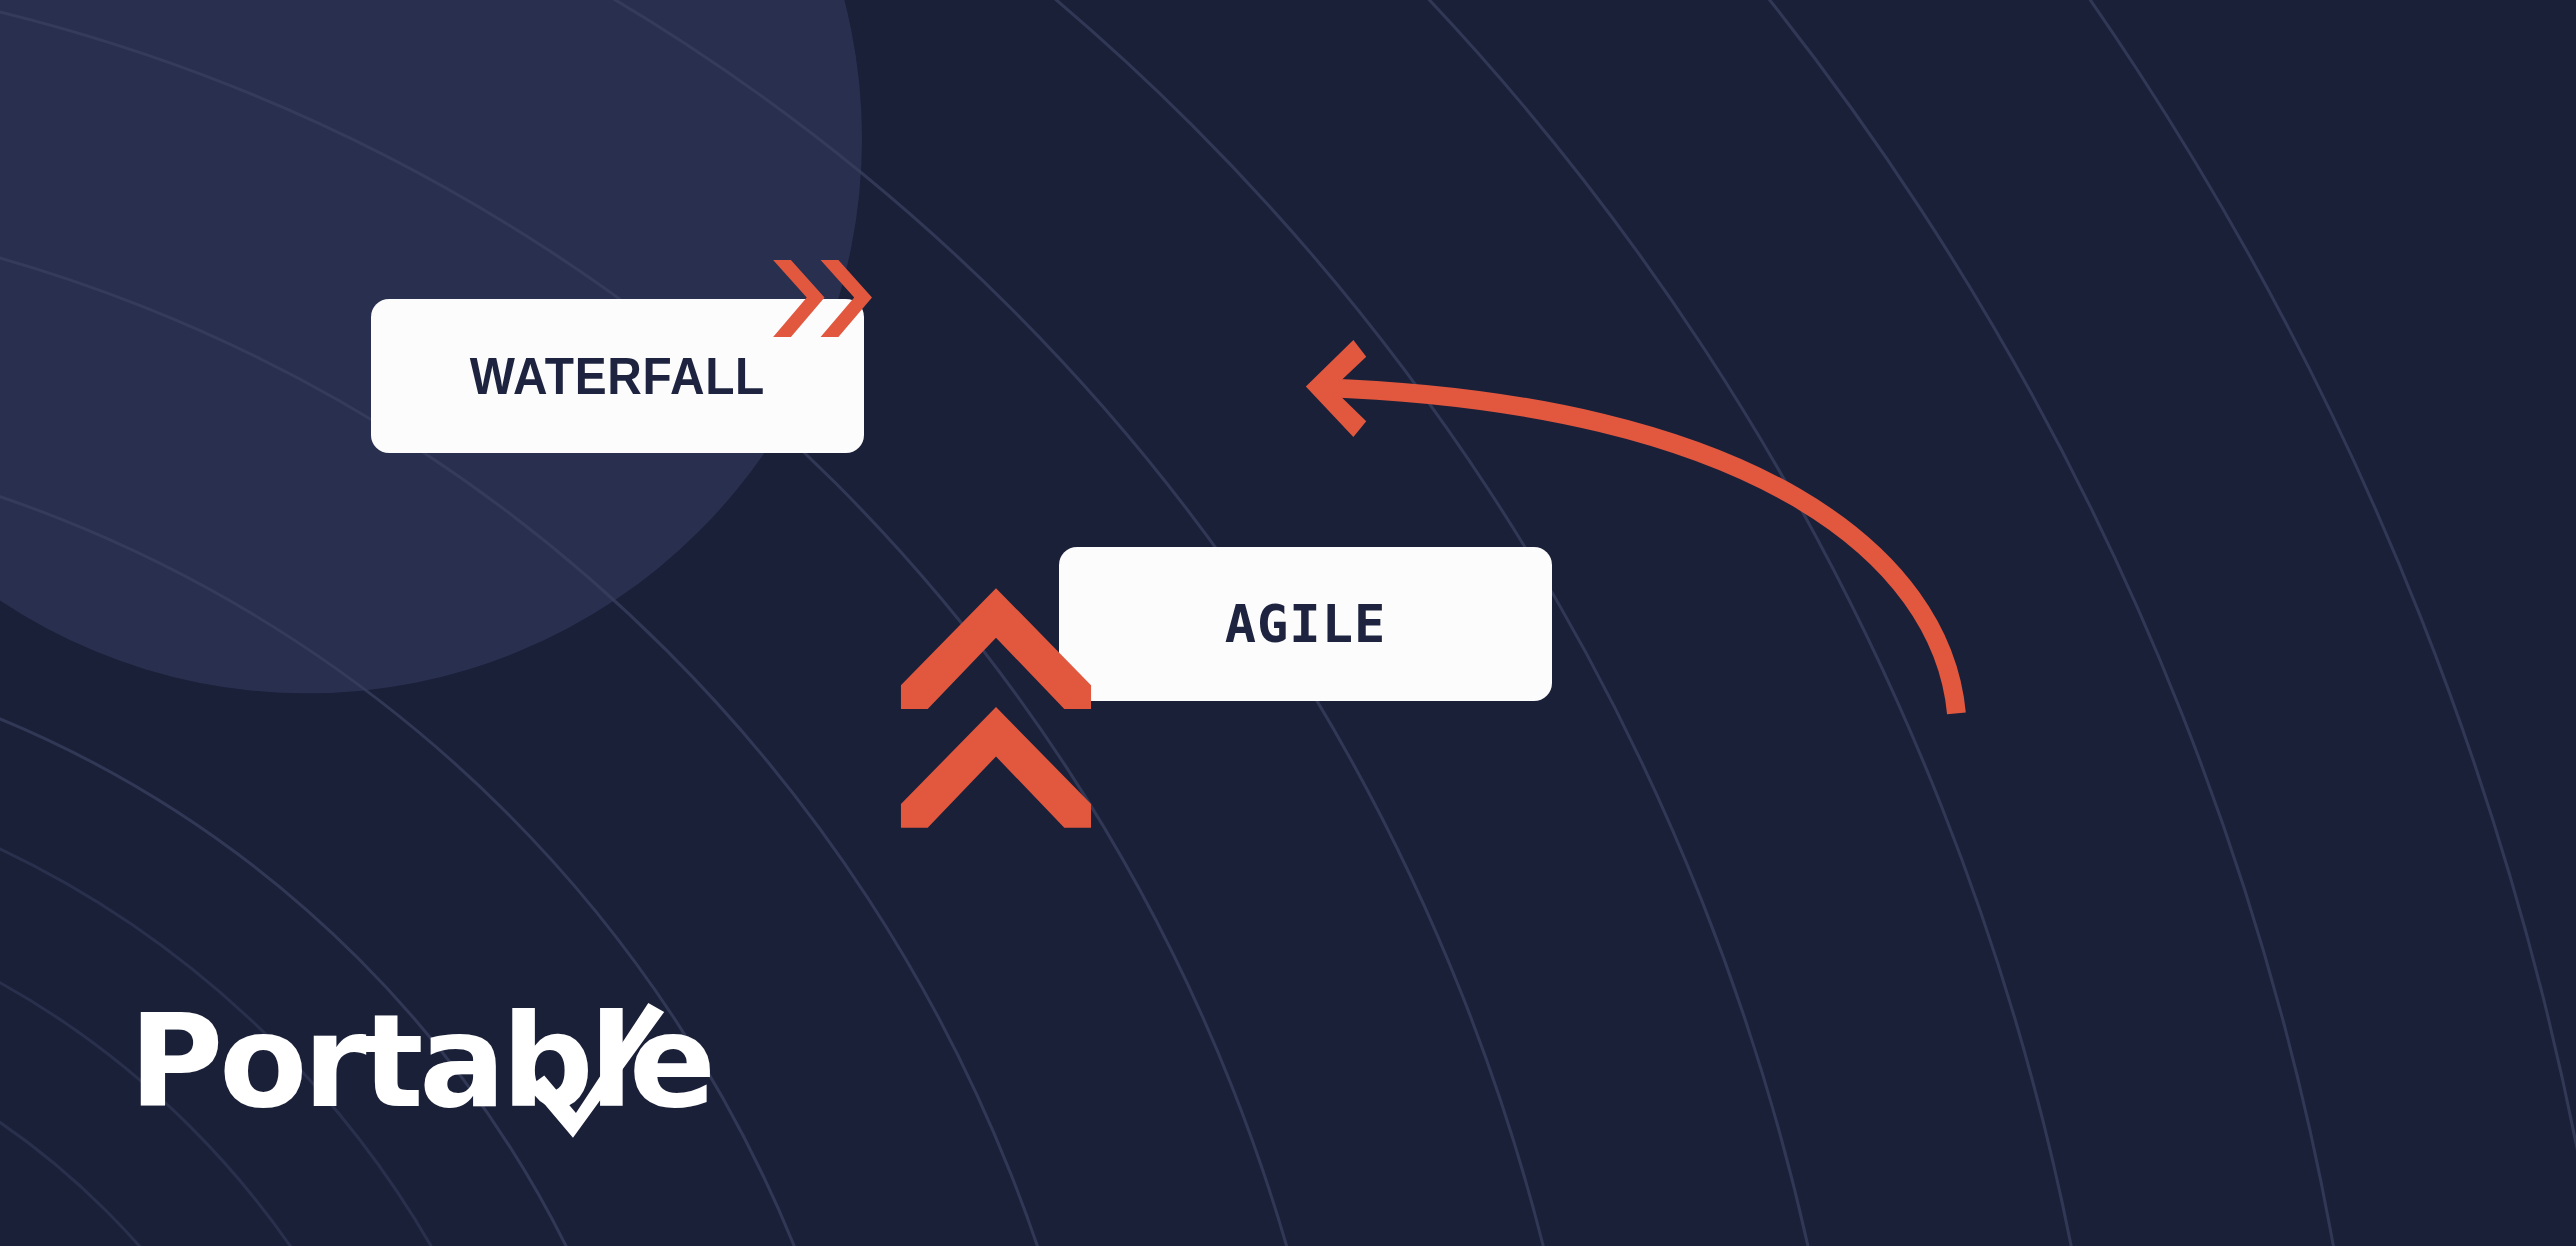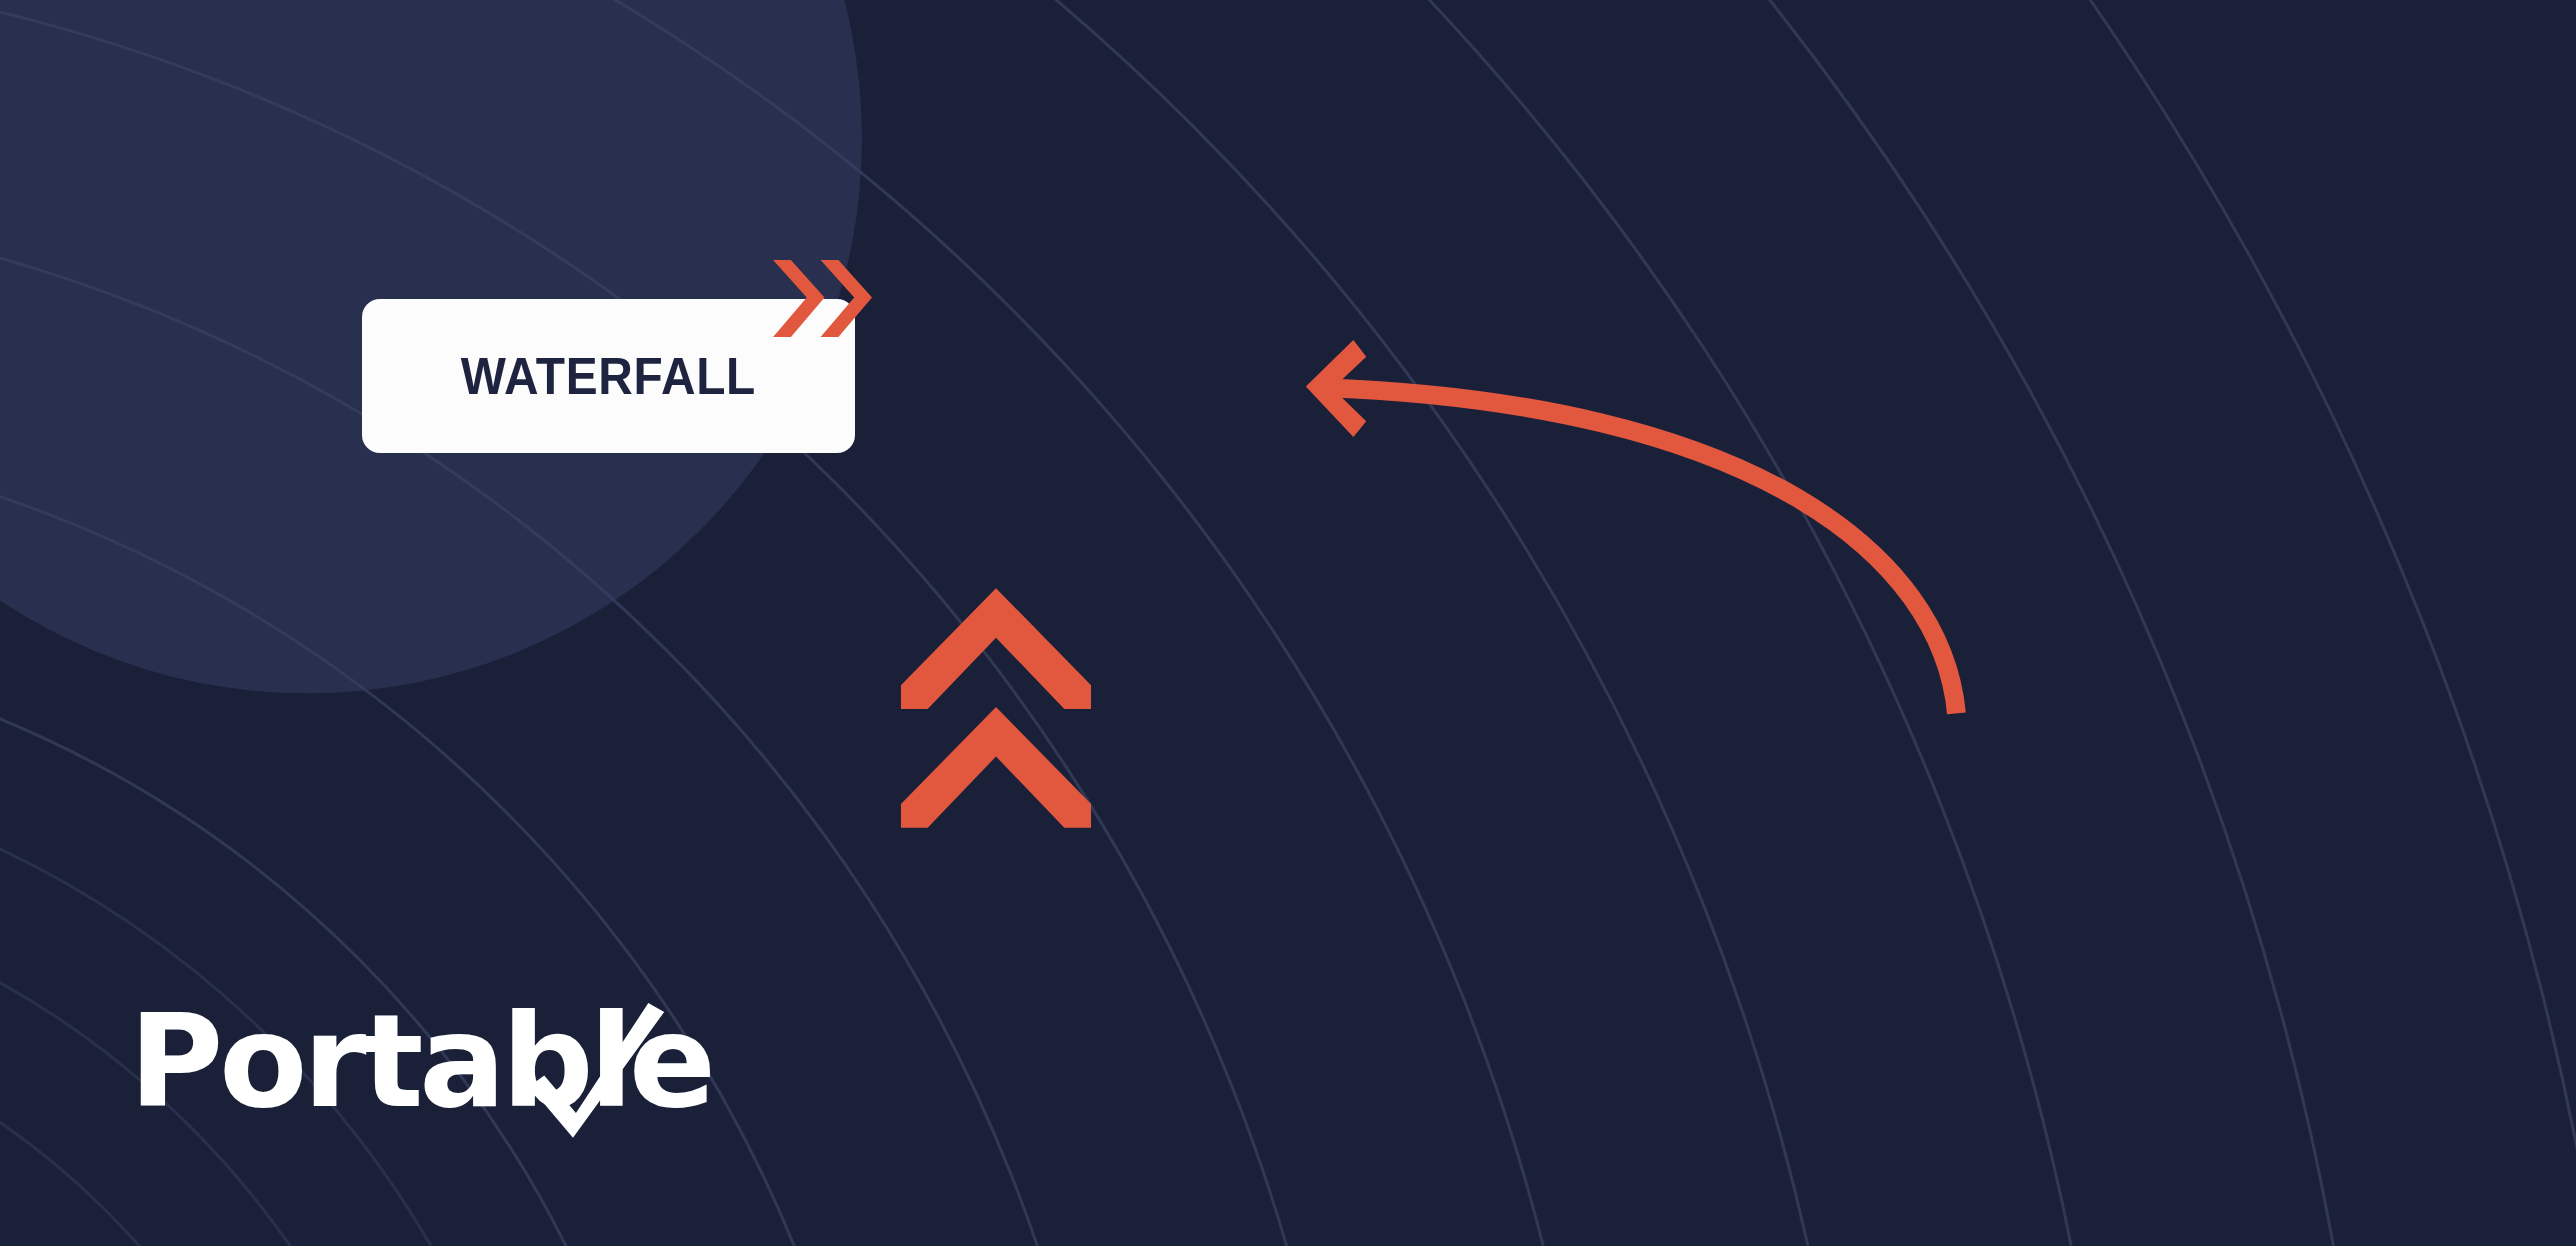--- a/index.html
+++ b/index.html
@@ -28,20 +28,21 @@
 
   
   .card {
     position: absolute;
     background: #FCFCFC;
     border-radius: 18px;
     box-sizing: border-box;
     display: flex;
     align-items: center;
     justify-content: center;
+    margin-left: 9px;
   }
   .card-label {
     color: #1E2440;
     font-family: "DejaVu Sans Mono", "Liberation Mono", monospace;
     font-weight: 700;
     letter-spacing: 0.02em;
     white-space: nowrap;
     line-height: 1;
   }
 
@@ -145,20 +146,23 @@
     <span class="card-label">WATERFALL</span>
   </div>
 
   <svg class="accent-svg" id="chevrons-right-svg" width="129" height="89" viewBox="0 0 130 90">
     <g fill="#E2583F">
       <path d="M10 4 L28 4 L62 42 L28 82 L10 82 L44 42 Z"></path>
       <path d="M58 4 L76 4 L110 42 L76 82 L58 82 L92 42 Z"></path>
     </g>
   </svg>
 
+  <div class="card" id="card-agile">
+    <span class="card-label">AGILE</span>
+  </div>
 
   <svg class="accent-svg" id="chevrons-up-svg" width="198" height="253" viewBox="0 0 200 255">
     <g fill="#E2583F">
       <path d="M100 8 L196 106 L196 130 L169 130 L100 58 L31 130 L4 130 L4 106 Z"></path>
       <path d="M100 128 L196 226 L196 250 L169 250 L100 178 L31 250 L4 250 L4 226 Z"></path>
     </g>
   </svg>
 
 
   <svg class="accent-svg" id="curved-arrow-svg" width="713" height="406" viewBox="0 0 720 410">

